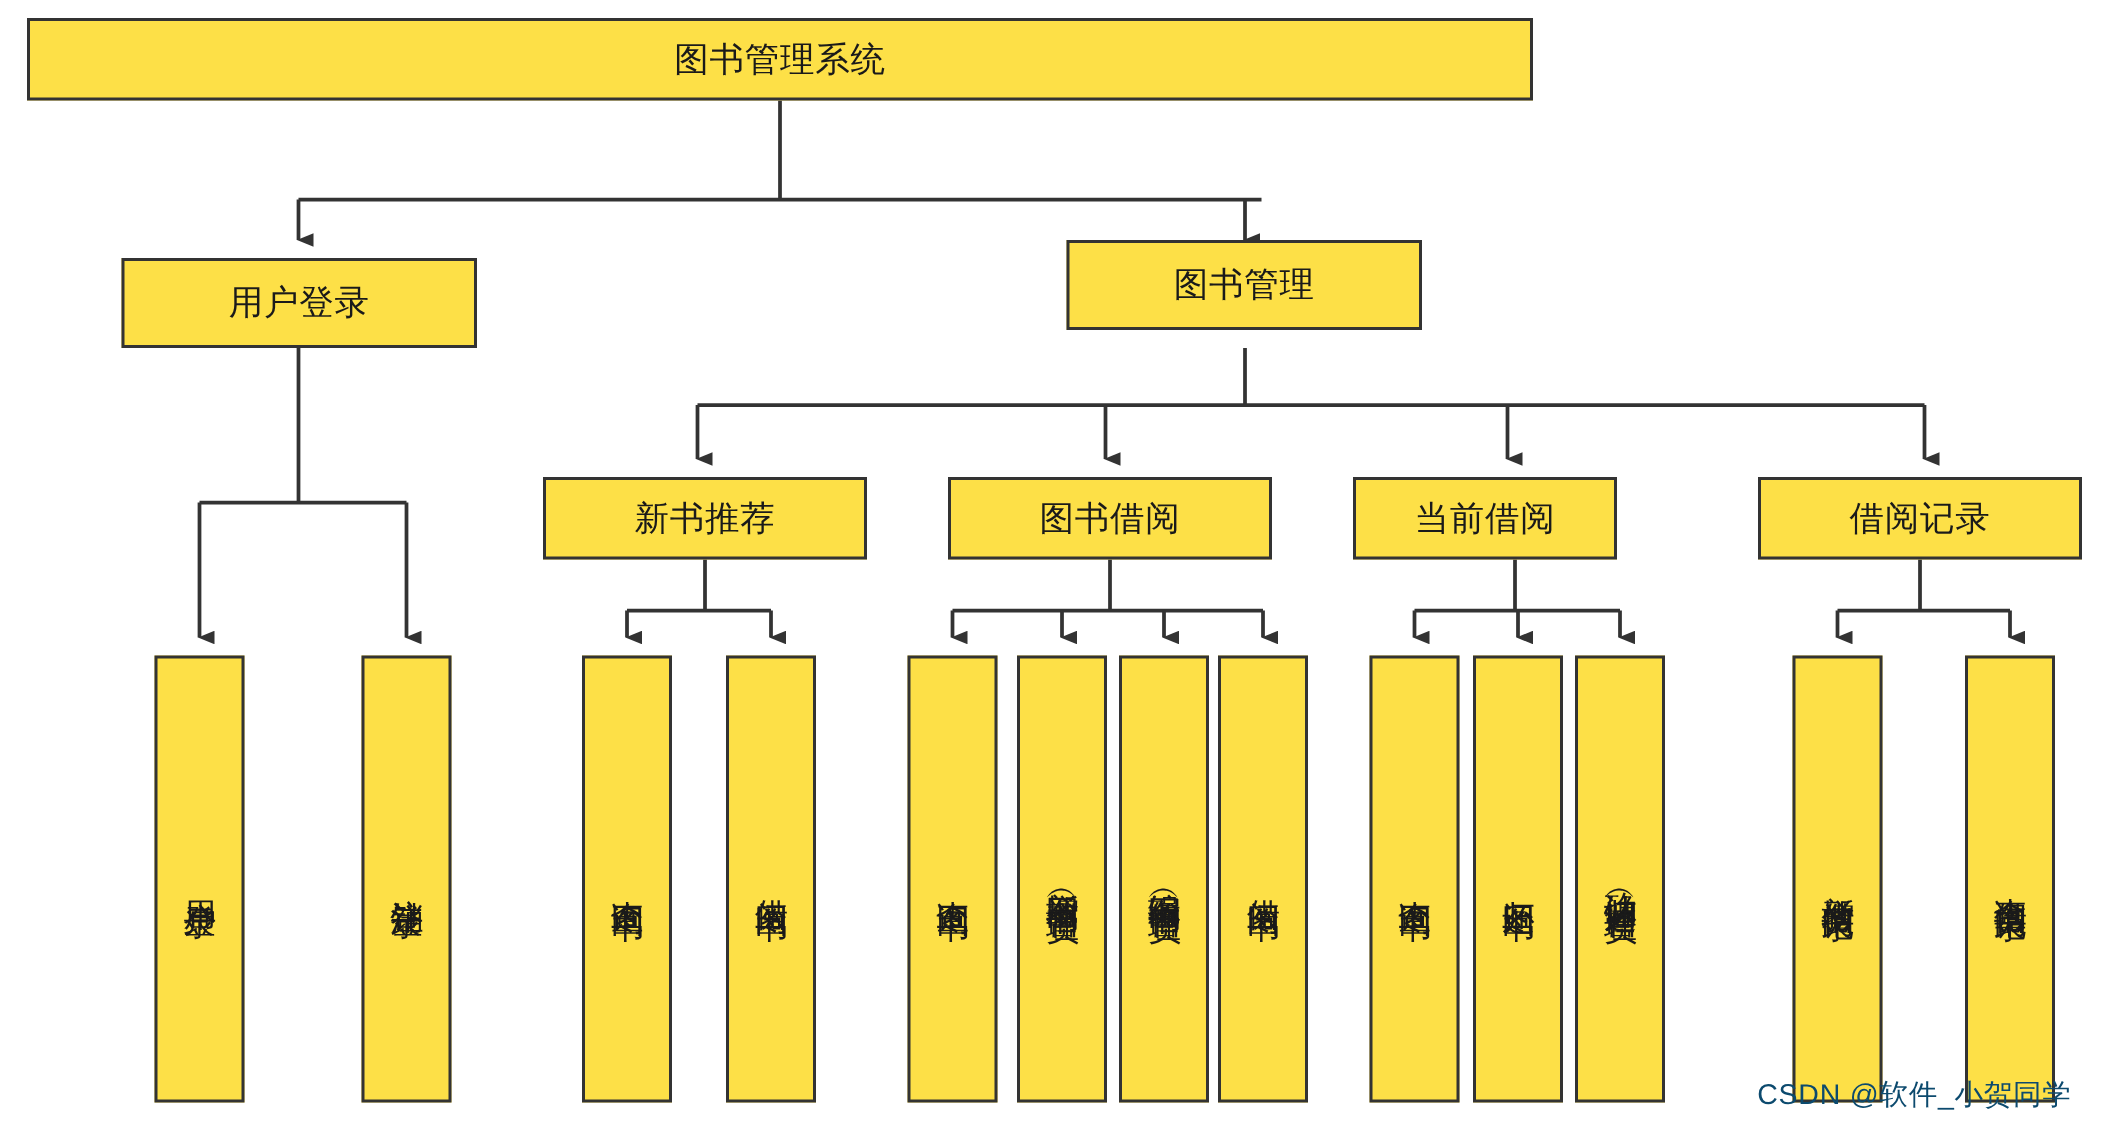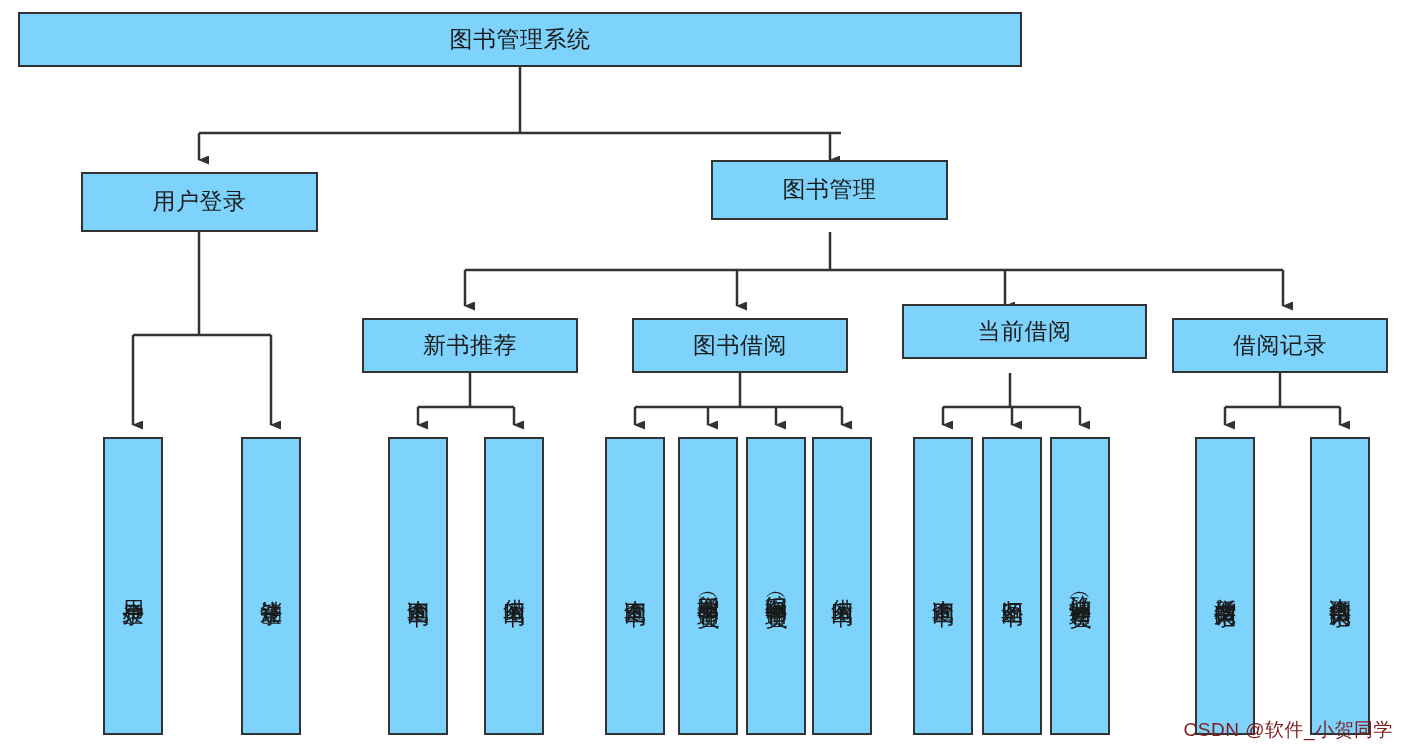--- a/index.html
+++ b/index.html
@@ -19,21 +19,21 @@
     position: absolute;
     left: 0;
     top: 0;
     width: 1405px;
     height: 747px;
   }
   .node {
     position: absolute;
     box-sizing: border-box;
     border: 2.5px solid #333333;
-    background: #7dd3fc;
+    background: #fde047;
     display: flex;
     align-items: center;
     justify-content: center;
     color: #1a1a1a;
     line-height: 1.12;
     text-align: center;
     letter-spacing: 0.5px;
   }
   .node.horiz {
     font-size: 23px;
@@ -45,24 +45,24 @@
     letter-spacing: 2px;
     padding: 6px 0;
   }
   .node.vert .nlabel {
     writing-mode: vertical-rl;
     text-orientation: upright;
     white-space: nowrap;
   }
   #watermark {
     position: absolute;
-    right: 12px;
+    right: 24px;
     bottom: 4px;
     font-size: 19px;
-    color: #7f1d1d;
+    color: #0c4a6e;
     white-space: nowrap;
     letter-spacing: 0.5px;
     user-select: none;
   }
 </style>
 </head>
 <body>
 
 <div id="canvas">
 
@@ -126,21 +126,21 @@
   <div class="node horiz" style="left:711px; top:160px; width:237px; height:60px;">
     <span class="nlabel">图书管理</span>
   </div>
 
   <div class="node horiz" style="left:632px; top:318px; width:216px; height:55px;">
     <span class="nlabel">图书借阅</span>
   </div>
   <div class="node horiz" style="left:362px; top:318px; width:216px; height:55px;">
     <span class="nlabel">新书推荐</span>
   </div>
-  <div class="node horiz" style="left:902px; top:304px; width:245px; height:55px;">
+  <div class="node horiz" style="left:902px; top:318px; width:176px; height:55px;">
     <span class="nlabel">当前借阅</span>
   </div>
   <div class="node horiz" style="left:1172px; top:318px; width:216px; height:55px;">
     <span class="nlabel">借阅记录</span>
   </div>
 
   <div class="node vert" style="left:103px; top:437px; width:60px; height:298px;">
     <span class="nlabel">用户登录</span>
   </div>
   <div class="node vert" style="left:241px; top:437px; width:60px; height:298px;">

